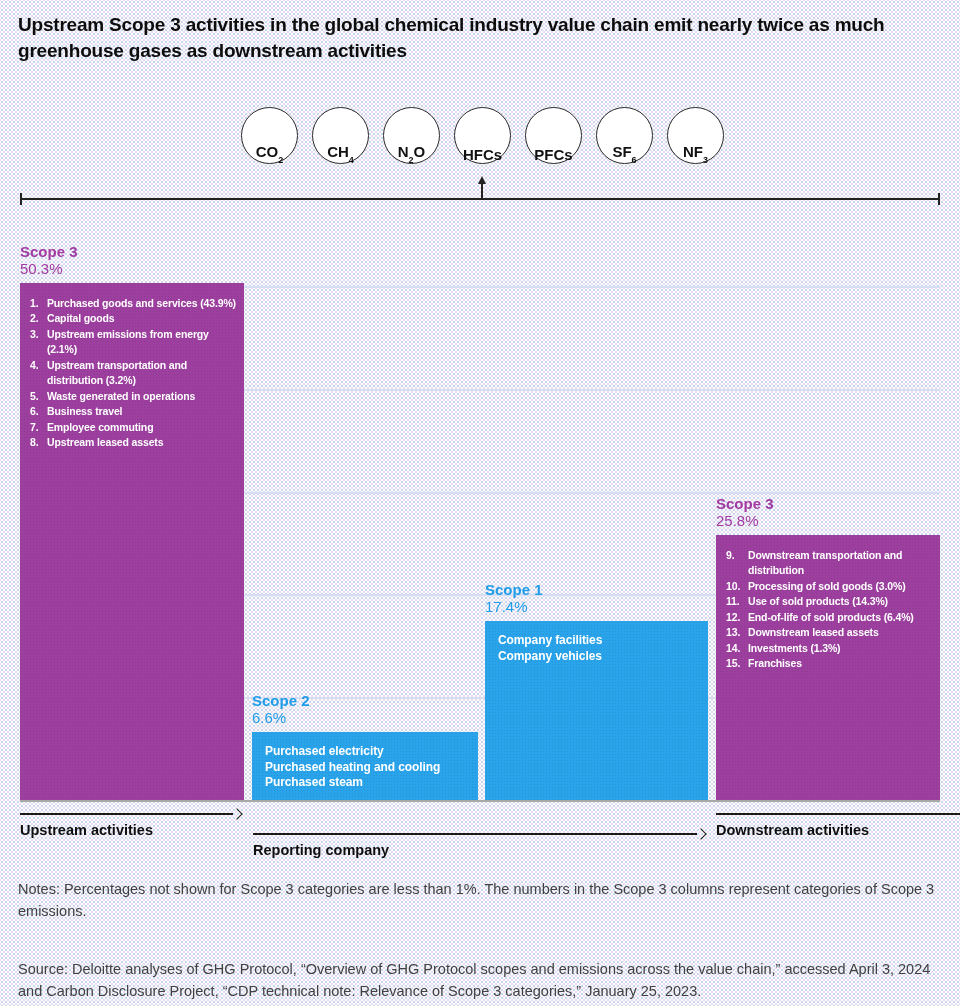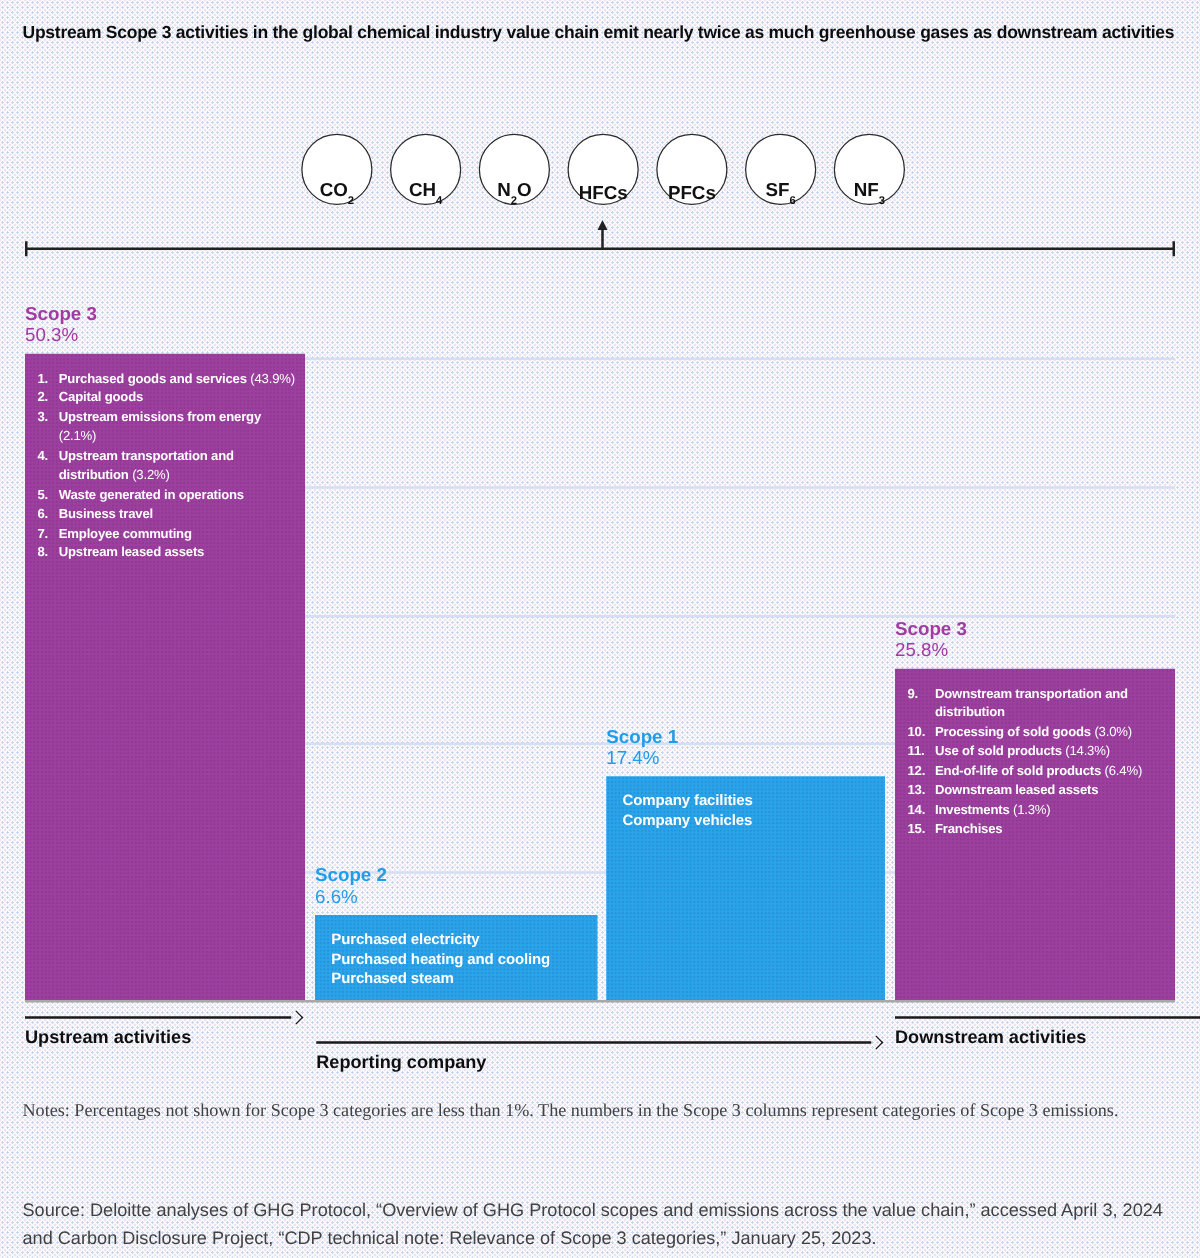--- a/index.html
+++ b/index.html
@@ -8,21 +8,21 @@
     position:relative;width:960px;height:1006px;overflow:hidden;
     background-color:#fdfdfe;
     background-image:
       radial-gradient(#c9d7ee 1px, rgba(0,0,0,0) 1px),
       radial-gradient(#e6dcec 1px, rgba(0,0,0,0) 1px);
     background-size:4px 4px,4px 4px;
     background-position:0 0,2px 2px;
   }
   .title{
     position:absolute;left:18px;top:12px;width:924px;
-    font-size:14px;font-weight:700;color:#0d0d0d;line-height:26px;letter-spacing:-0.2px;
+    font-size:19px;font-weight:700;color:#0d0d0d;line-height:26px;letter-spacing:-0.2px;
   }
   
   .gas-row{position:absolute;left:241px;top:107px;display:flex;gap:14px;}
   .gas{
     width:57px;height:57px;border-radius:50%;
     background:#fff;border:1.6px solid #2b2b2b;box-sizing:border-box;
     display:flex;align-items:flex-end;justify-content:center;
     font-weight:700;font-size:15px;color:#111;
   }
   .gas sub{font-size:9px;position:relative;top:2px;font-weight:700;}
@@ -50,32 +50,32 @@
   .bar-label .pctl{font-weight:400;font-size:15px;line-height:17px;}
   .bar-list{
     padding:13px 5px 0 10px;display:flex;flex-direction:column;
     color:#fff;font-size:10.5px;font-weight:700;line-height:15.5px;letter-spacing:-0.15px;
   }
   .bar-list.plain{padding:12px 5px 0 13px;font-size:12px;letter-spacing:-0.1px;}
   .bar-item{display:flex;}
   .bar-item .num{flex:0 0 17px;}
   .bar-list.wide .bar-item .num{flex:0 0 22px;}
   .bar-item .txt{flex:1;}
-  .pct{font-weight:400;}
+  .pct{font-weight:700;}
   
   .axis-group{position:absolute;top:806px;height:40px;}
   .axis-arrow{position:absolute;top:7px;left:0;right:9px;height:1.6px;background:#1a1a1a;}
   .axis-head{
     position:absolute;top:4px;right:1px;width:7px;height:7px;
     border-top:1.8px solid #1a1a1a;border-right:1.8px solid #1a1a1a;
     transform:rotate(45deg);
   }
   .axis-label{position:absolute;top:16px;left:0;font-size:14.5px;font-weight:700;color:#0f0f0f;white-space:nowrap;}
   
-  .notes{position:absolute;left:18px;top:878px;width:924px;font-size:14.5px;color:#414141;line-height:22px;font-family:Liberation Serif, serif;}
+  .notes{position:absolute;left:18px;top:878px;width:924px;font-size:14.5px;color:#414141;line-height:22px;}
   .source{position:absolute;left:18px;top:932px;width:924px;font-size:14.5px;color:#414141;line-height:22px;margin-top:26px;}
 </style>
 </head>
 <body>
 
 <div class="stage">
 
   <div class="title">Upstream Scope 3 activities in the global chemical industry value chain emit nearly twice as much greenhouse gases as downstream activities</div>
 
   <div class="gas-row">

